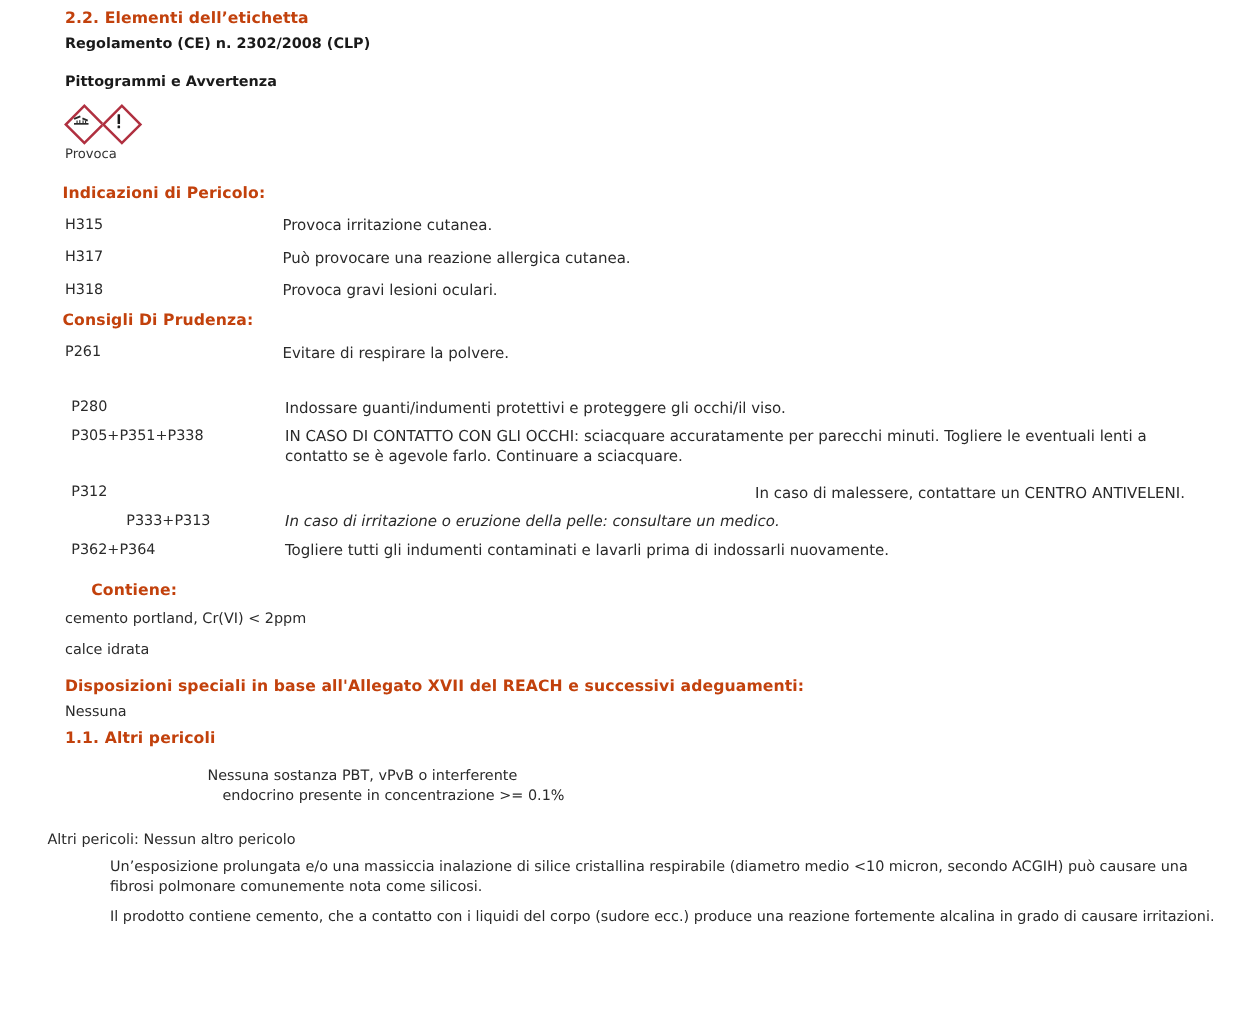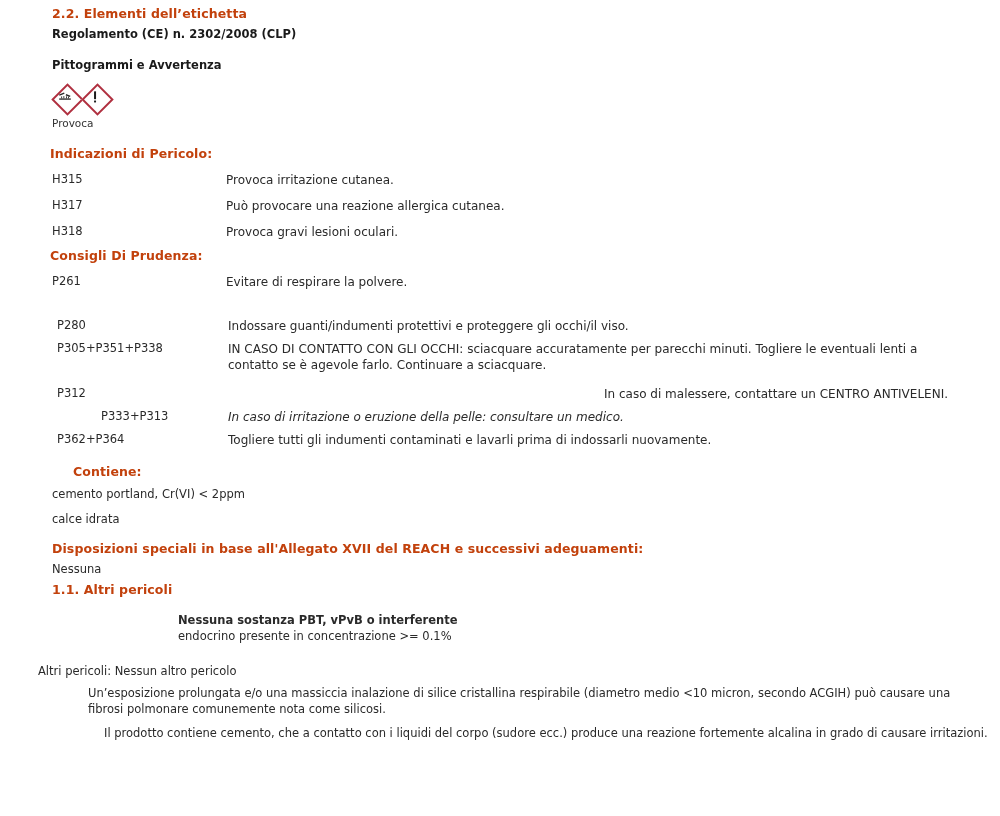--- a/index.html
+++ b/index.html
@@ -224,23 +224,23 @@
   <div class="plain" style="left:52px; top:487px;">cemento portland, Cr(VI) &lt; 2ppm</div>
 
   <div class="plain" style="left:52px; top:512px;">calce idrata</div>
 
   <div class="abs hd-bold disp-title">Disposizioni speciali in base all'Allegato XVII del REACH e successivi adeguamenti:</div>
 
   <div class="plain" style="left:52px; top:562px;">Nessuna</div>
 
   <div class="abs hd-bold sec23">1.1. Altri pericoli</div>
 
-  <div class="indent-para" style="left:178px; top:613px; width:520px;font-weight:bold;">Nessuna sostanza PBT, vPvB o interferente</div>
+  <div class="indent-para" style="left:166px; top:613px; width:520px;">Nessuna sostanza PBT, vPvB o interferente</div>
 
   <div class="indent-para" style="left:178px; top:629px; width:520px;">endocrino presente in concentrazione &gt;= 0.1%</div>
 
   <div class="plain" style="left:38px; top:664px;">Altri pericoli: Nessun altro pericolo</div>
 
   <div class="indent-para" style="left:88px; top:686px; width:884px;">Un’esposizione prolungata e/o una massiccia inalazione di silice cristallina respirabile (diametro medio &lt;10 micron, secondo ACGIH) può causare una fibrosi polmonare comunemente nota come silicosi.</div>
 
-  <div class="indent-para" style="left:88px; top:726px; width:884px;margin-left:16px;">Il prodotto contiene cemento, che a contatto con i liquidi del corpo (sudore ecc.) produce una reazione fortemente alcalina in grado di causare irritazioni.</div>
+  <div class="indent-para" style="left:88px; top:726px; width:884px;">Il prodotto contiene cemento, che a contatto con i liquidi del corpo (sudore ecc.) produce una reazione fortemente alcalina in grado di causare irritazioni.</div>
 
 </div>
 
 </body></html>

